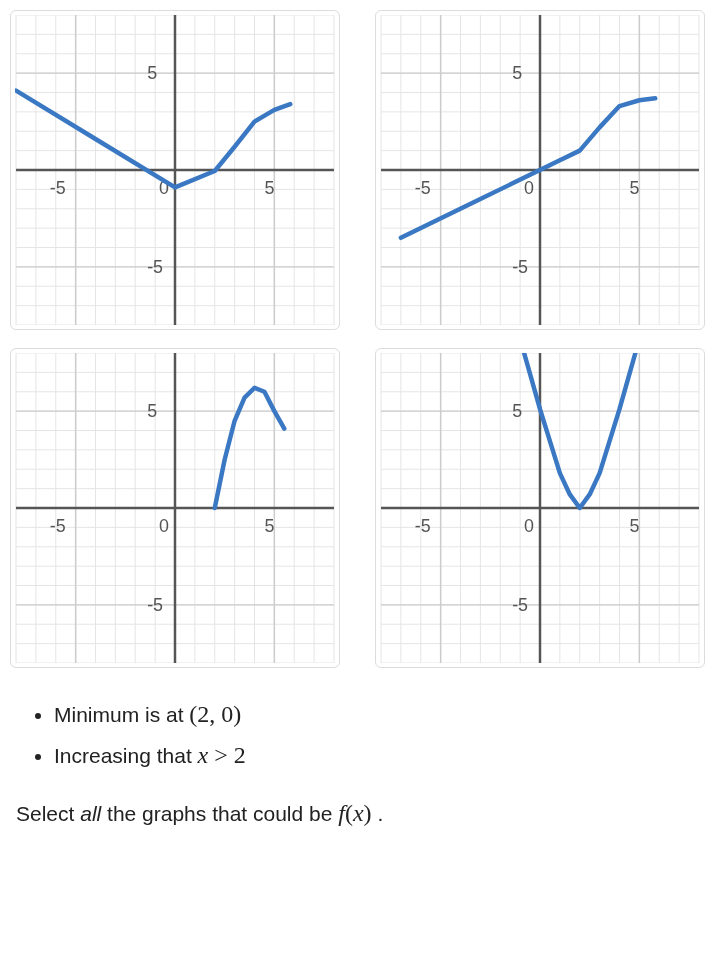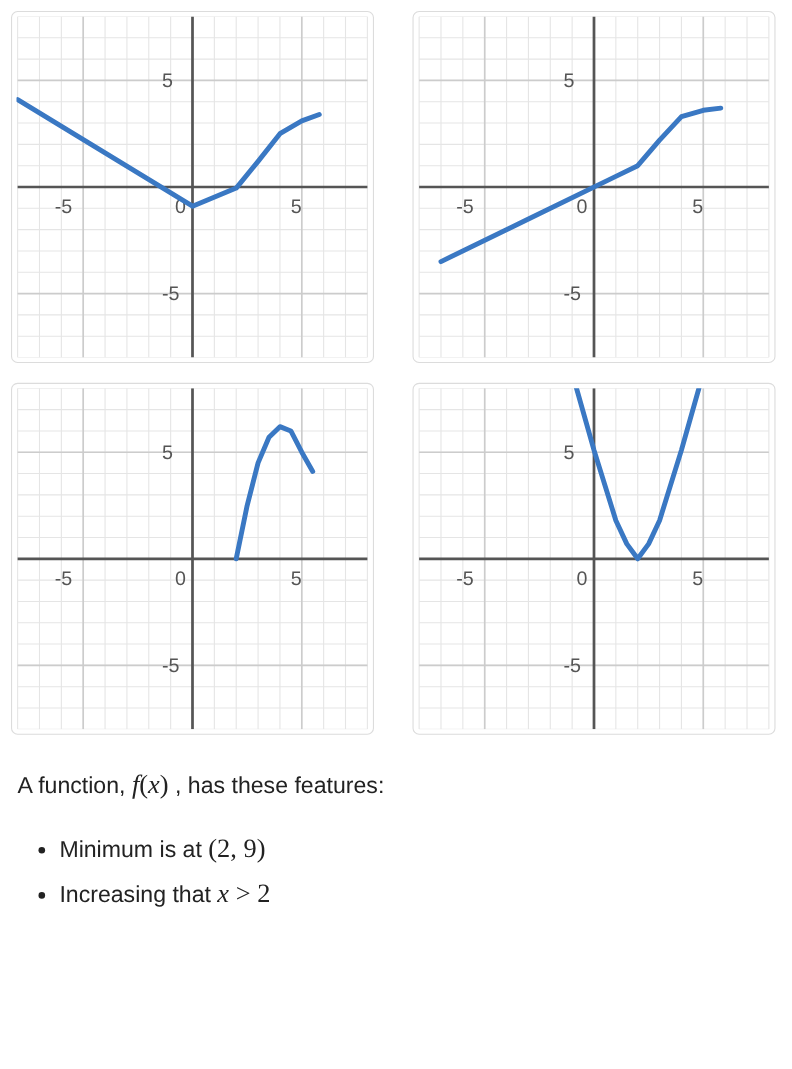--- a/index.html
+++ b/index.html
@@ -260,28 +260,30 @@
         <text x="144" y="180" class="tick-label">0</text>
         <text x="250" y="180" class="tick-label">5</text>
         <text x="132" y="259.5" class="tick-label">-5</text>
         <text x="132" y="64.5" class="tick-label">5</text>
         <path d="M 144 0 L 160 56.55000000000001 L 180 120.89999999999998 L 190 142.35000000000002 L 200 156 L 210 142.35000000000002 L 220 120.89999999999998 L 240 56.55000000000001 L 256 0" class="curve"></path>
       </svg>
     </div>
 </div>
 
 <div class="prose">
-  <p>
-    <span>A function, </span>
-    <span class="math"><span>f</span><span style="font-style:normal">(</span><span>x</span><span style="font-style:normal">)</span></span>
-    <span> , has these features:</span>
-  </p>
   <ul class="feat">
     <li>
       <span>Minimum is at </span>
-      <span class="math" style="font-style:normal">(2, 9)</span>
+      <span class="math" style="font-style:normal">(2, 0)</span>
     </li>
     <li>
       <span>Increasing that </span>
       <span class="math"><span>x</span><span style="font-style:normal"> &gt; 2</span></span>
     </li>
   </ul>
+  <p>
+    <span>Select </span>
+    <em>all</em>
+    <span> the graphs that could be </span>
+    <span class="math"><span>f</span><span style="font-style:normal">(</span><span>x</span><span style="font-style:normal">)</span></span>
+    <span> .</span>
+  </p>
 </div>
 
 </body></html>

